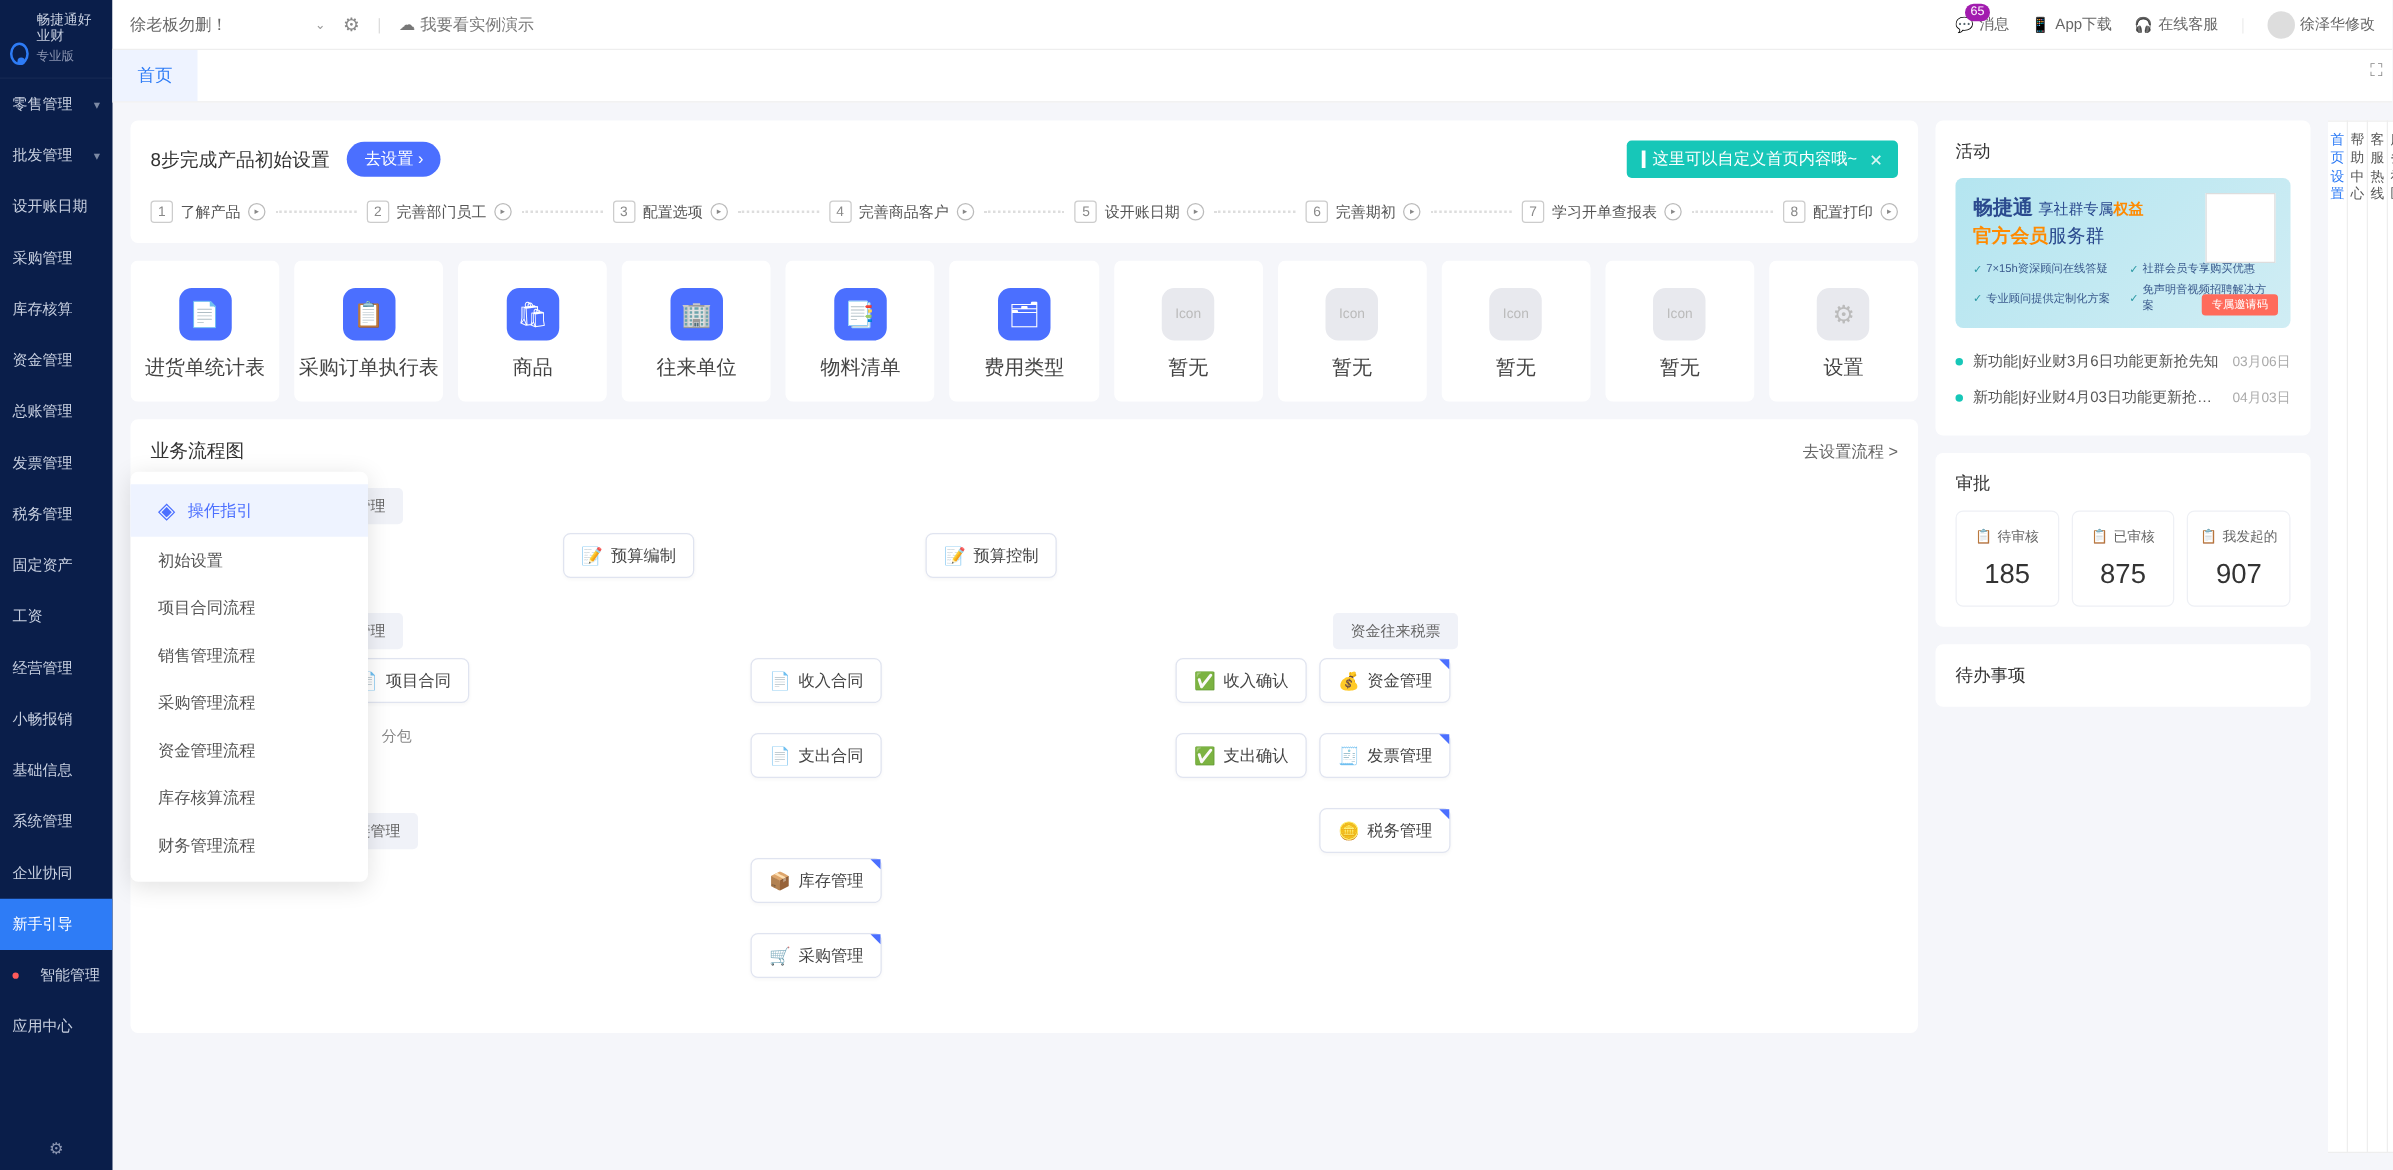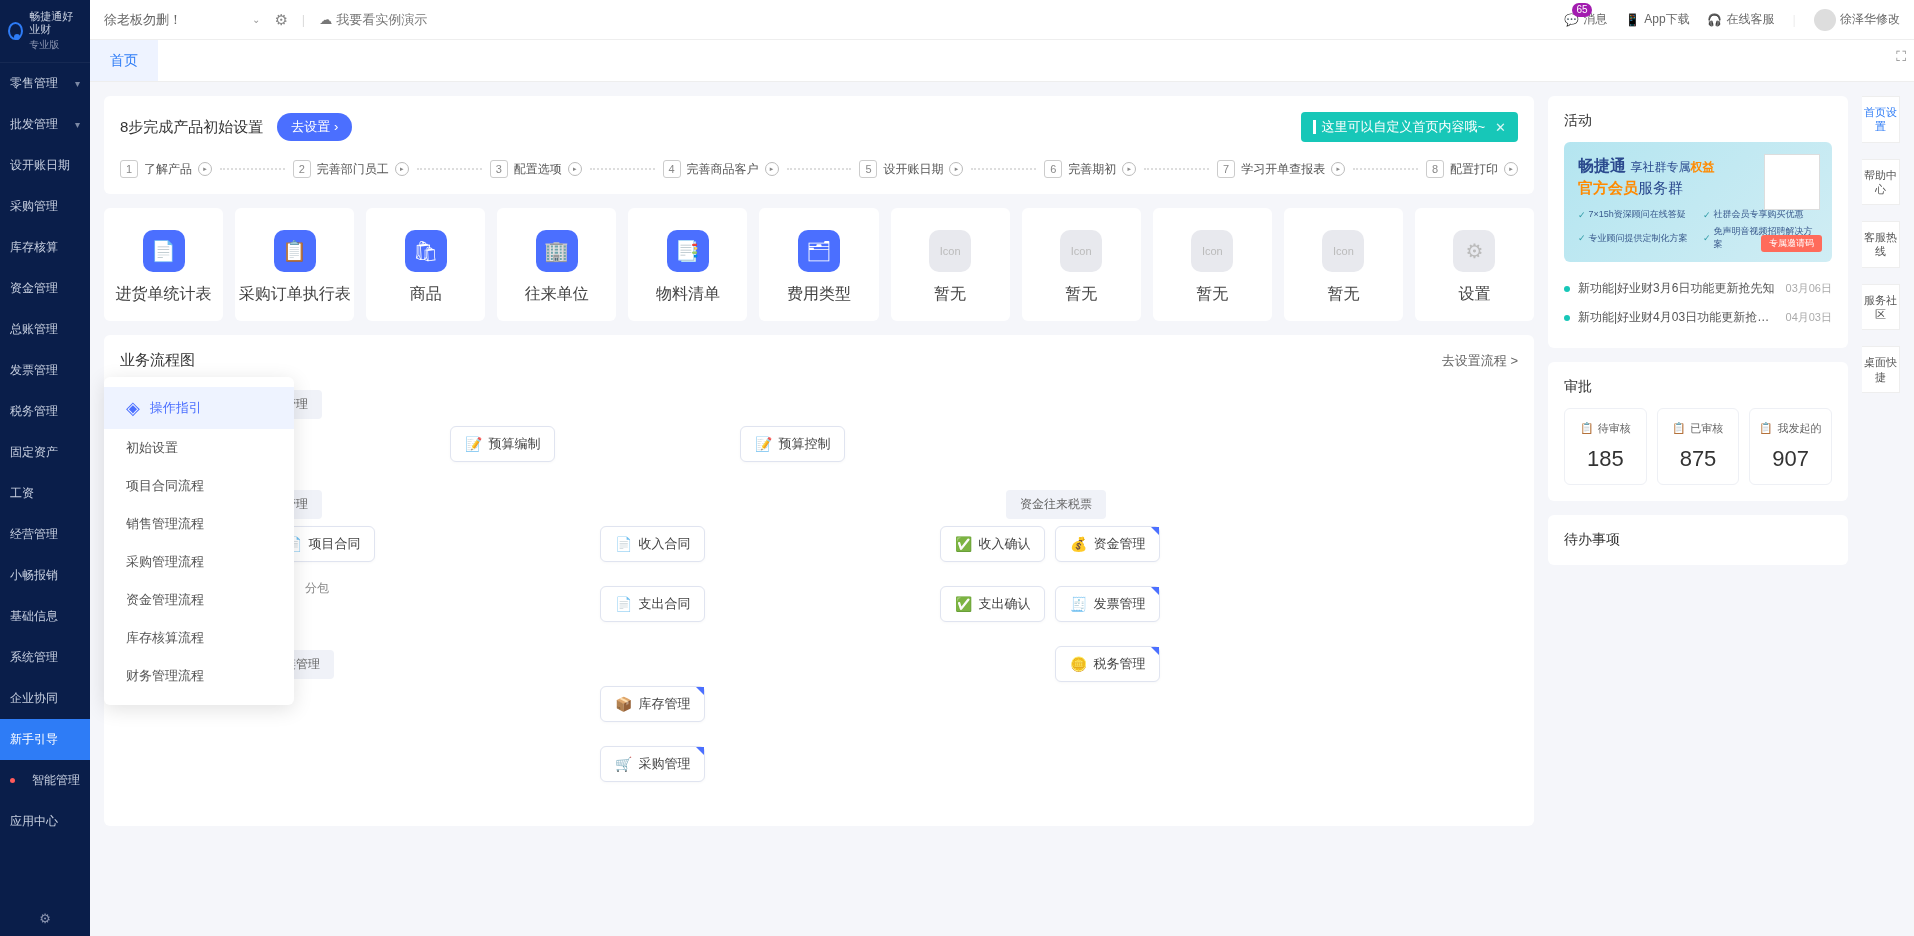--- a/index.html
+++ b/index.html
@@ -1,21 +1,21 @@
 <!DOCTYPE html>
 <html><head>
 <meta charset="utf-8">
 <style>
 * { margin: 0; padding: 0; box-sizing: border-box; }
 body { font-family: "Microsoft YaHei", -apple-system, sans-serif; font-size: 13px; color: #333; background: #f5f6fa; overflow: hidden; }
 .app { display: flex; height: 100vh; }
 
 
 .sidebar { width: 90px; background: #0a1e4a; color: #c8d0e0; display: flex; flex-direction: column; }
-.sidebar-logo { padding: 10px 8px; display: flex; gap: 6px; align-items: center; border-bottom: 1px solid rgba(255,255,255,0.05); }
+.sidebar-logo { padding: 10px 8px; display: flex; gap: 6px; align-items: flex-end; border-bottom: 1px solid rgba(255,255,255,0.05); }
 .sidebar-logo-icon { width: 18px; height: 18px; border: 2px solid #2e7cf6; border-radius: 50%; position: relative; }
 .sidebar-logo-icon::after { content: ''; position: absolute; width: 6px; height: 6px; background: #2e7cf6; border-radius: 50%; bottom: -2px; left: 4px; }
 .sidebar-logo-text { font-size: 11px; line-height: 1.2; }
 .sidebar-logo-sub { font-size: 10px; color: #8a94b0; margin-top: 2px; }
 .sidebar-nav { flex: 1; overflow-y: auto; }
 .sidebar-item { padding: 12px 10px; font-size: 12px; cursor: pointer; display: flex; align-items: center; justify-content: space-between; }
 .sidebar-item.active { background: #2e7cf6; color: #fff; }
 .sidebar-item .chev { font-size: 10px; opacity: 0.6; }
 .sidebar-item .dot { width: 5px; height: 5px; background: #ff5b5b; border-radius: 50%; margin-right: 4px; display: inline-block; }
 .sidebar-gear { text-align: center; padding: 10px; cursor: pointer; color: #8a94b0; }
@@ -36,21 +36,21 @@
 
 .tabs-row { height: 42px; background: #fff; border-bottom: 1px solid #eee; display: flex; align-items: stretch; position: relative; }
 .tab { padding: 0 20px; display: flex; align-items: center; font-size: 14px; cursor: pointer; }
 .tab.active { background: #eef3ff; color: #2e7cf6; }
 .expand-btn { position: absolute; right: 8px; top: 8px; color: #888; cursor: pointer; font-size: 14px; }
 
 
 .content { flex: 1; overflow: auto; padding: 14px; display: flex; gap: 14px; position: relative; }
 .col-left { flex: 1; min-width: 0; display: flex; flex-direction: column; gap: 14px; }
 .col-right { width: 300px; display: flex; flex-direction: column; gap: 14px; }
-.side-rail { width: 38px; display: flex; flex-direction: column; gap: 16px; }
+.side-rail { width: 38px; display: flex; gap: 0; }
 .rail-item { writing-mode: horizontal-tb; font-size: 11px; color: #555; text-align: center; padding: 8px 2px; background: #fff; border: 1px solid #eee; border-left: none; cursor: pointer; line-height: 1.3; }
 .rail-item.blue { color: #2e7cf6; }
 
 .panel { background: #fff; border-radius: 6px; padding: 16px; }
 
 
 .setup-head { display: flex; align-items: center; gap: 14px; flex-wrap: wrap; }
 .setup-title { font-size: 15px; font-weight: 500; }
 .setup-btn { background: #4b6fff; color: #fff; padding: 5px 14px; border-radius: 14px; font-size: 13px; cursor: pointer; border: none; }
 .setup-tip { margin-left: auto; background: #17c7b8; color: #fff; padding: 6px 12px; border-radius: 4px; font-size: 13px; display: flex; align-items: center; gap: 6px; position: relative; }
@@ -361,21 +361,21 @@
             <div class="flow-node" style="left:330px;top:36px">
                 <span class="ni">📝</span>
                 <span>预算编制</span>
               </div>
             <div class="flow-node" style="left:620px;top:36px">
                 <span class="ni">📝</span>
                 <span>预算控制</span>
               </div>
 
             <div class="flow-tag" style="left:150px;top:100px">管理</div>
-            <div class="flow-tag" style="left:886px;top:100px">资金往来税票</div>
+            <div class="flow-tag" style="left:946px;top:100px">资金往来税票</div>
             <div class="flow-node" style="left:150px;top:136px">
                 <span class="ni">📄</span>
                 <span>项目合同</span>
               </div>
             <div class="flow-node" style="left:480px;top:136px">
                 <span class="ni">📄</span>
                 <span>收入合同</span>
               </div>
             <div class="flow-node" style="left:820px;top:136px">
                 <span class="ni">✅</span>

